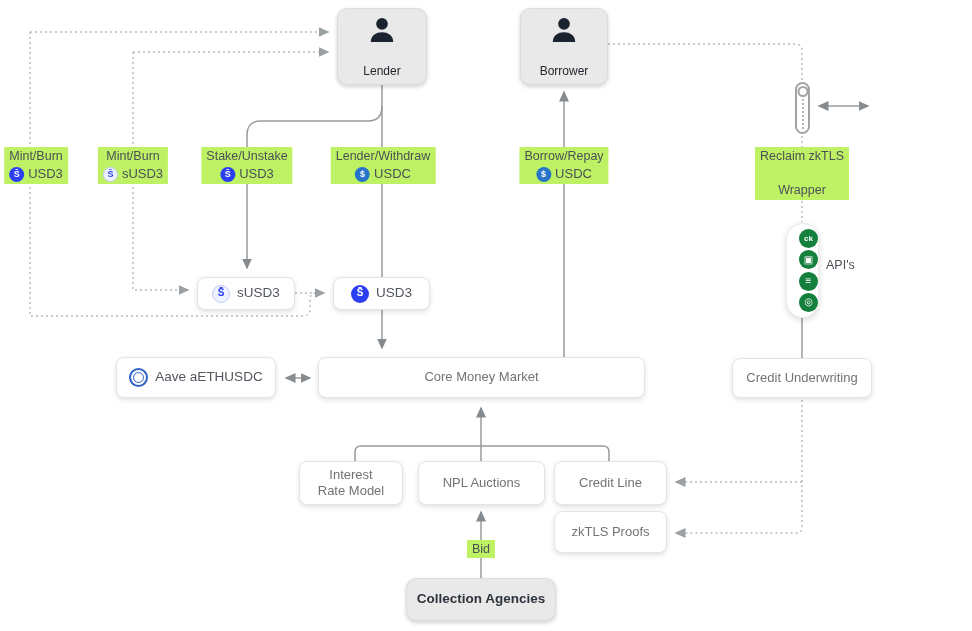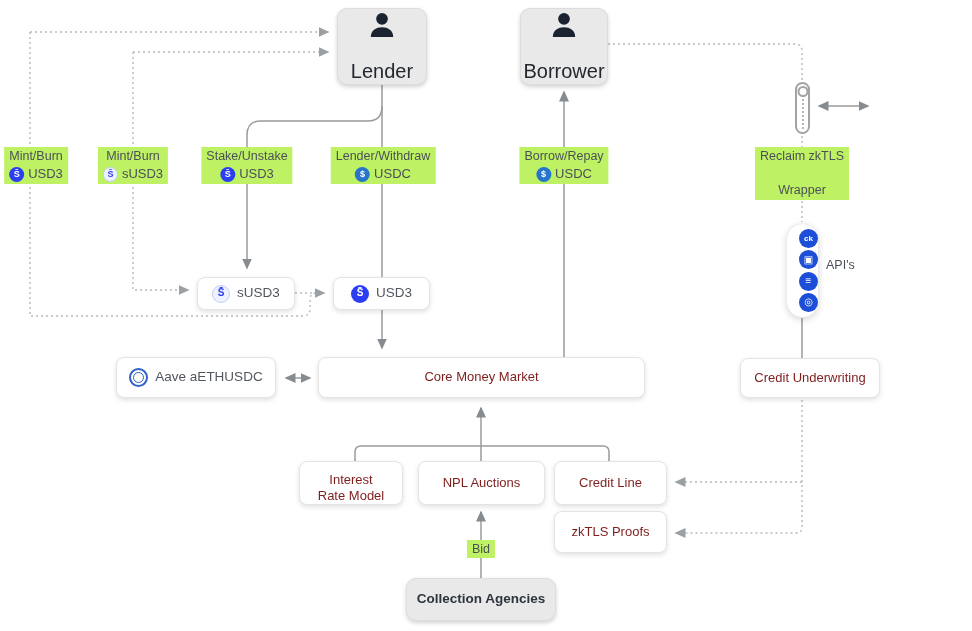--- a/index.html
+++ b/index.html
@@ -2,24 +2,24 @@
 <html><head>
 <meta charset="utf-8">
 <style>
   html,body{margin:0;padding:0;background:#fff;}
   .canvas{position:relative;width:972px;height:631px;background:#fff;overflow:hidden;
           font-family:"Liberation Sans",sans-serif;}
   svg.wires{position:absolute;left:0;top:0;z-index:1;}
 
   
   .node{position:absolute;z-index:2;display:flex;align-items:center;justify-content:center;
-        font-size:13px;color:#7f1d1d;background:#fff;border:1px solid #e4e4e4;border-radius:8px;
+        font-size:13px;color:#737373;background:#fff;border:1px solid #e4e4e4;border-radius:8px;
         box-shadow:0 2px 5px rgba(0,0,0,.12);text-align:center;line-height:1.25;box-sizing:border-box;}
   .node.gray{background:#e9e9e9;border-color:#dddddd;box-shadow:0 2px 4px rgba(0,0,0,.18);}
-  .actor{flex-direction:column;gap:18px;font-size:20px;color:#23272e;border-radius:10px;}
+  .actor{flex-direction:column;gap:18px;font-size:12px;color:#23272e;border-radius:10px;}
   .actor svg{display:block;}
   .token-box{gap:7px;font-size:13.5px;color:#51565e;font-weight:500;}
   .bold-node{font-weight:700;font-size:13.5px;color:#2e343c;border-radius:10px;}
 
   
   .coin{border-radius:50%;display:inline-flex;align-items:center;justify-content:center;
         font-weight:700;box-sizing:border-box;flex:none;}
   .coin.sm{width:15px;height:15px;font-size:9px;}
   .coin.md{width:18px;height:18px;font-size:10px;}
   .coin.usd3{background:#2b3ff2;color:#fff;}
@@ -41,21 +41,21 @@
   .reclaim-pill::before{content:"";position:absolute;left:50%;top:3px;bottom:3px;
                 border-left:2px dotted #b5b5b5;transform:translateX(-50%);}
   .reclaim-pill::after{content:"";position:absolute;top:2px;left:50%;transform:translateX(-50%);
                 width:7px;height:7px;border:2px solid #a3a3a3;border-radius:50%;background:#fff;}
 
   
   .api-pill{position:absolute;left:786px;top:223px;width:33px;height:95px;background:#fff;
             border:1px solid #ececec;border-radius:17px;box-shadow:0 2px 6px rgba(0,0,0,.15);
             display:flex;flex-direction:column;align-items:center;justify-content:space-between;
             padding:5px 0;z-index:3;box-sizing:border-box;}
-  .api-ic{width:19px;height:19px;border-radius:50%;background:#1d4ed8;color:#fff;
+  .api-ic{width:19px;height:19px;border-radius:50%;background:#15803d;color:#fff;
           display:flex;align-items:center;justify-content:center;font-size:8px;font-weight:700;line-height:1;margin-left:12px;}
   .api-ic.sym{font-size:10px;font-weight:400;}
 
   
   .cyl{position:absolute;left:875px;top:72px;width:82px;height:66px;z-index:2;}
   .cyl .body{position:absolute;left:0;right:0;top:8px;bottom:0;background:#a6a6a6;
              border-radius:0 0 41px 41px / 0 0 13px 13px;}
   .cyl .top{position:absolute;left:0;right:0;top:0;height:17px;background:#bdbdbd;border-radius:50%;}
   .cyl .txt{position:absolute;inset:0;padding-top:20px;text-align:center;color:#fff;
             font-size:12px;font-weight:500;line-height:1.2;}
@@ -129,25 +129,25 @@
 
   <div class="node token-box" style="left:110px;top:357px;width:160px;height:41px;margin-left:6px;">
     <span class="aave-icon"></span>
     <span>Aave aETHUSDC</span>
   </div>
 
   <div class="node" style="left:318px;top:357px;width:327px;height:41px;">
     <span>Core Money Market</span>
   </div>
 
-  <div class="node" style="left:732px;top:358px;width:140px;height:40px;margin-left:8px;">
+  <div class="node" style="left:732px;top:358px;width:140px;height:40px;">
     <span>Credit Underwriting</span>
   </div>
 
-  <div class="node" style="left:299px;top:461px;width:104px;height:44px;padding:0 14px;align-items:flex-end;">
+  <div class="node" style="left:299px;top:461px;width:104px;height:44px;padding:0 14px;">
     <span>Interest Rate Model</span>
   </div>
 
   <div class="node" style="left:418px;top:461px;width:127px;height:44px;">
     <span>NPL Auctions</span>
   </div>
 
   <div class="node" style="left:554px;top:461px;width:113px;height:44px;">
     <span>Credit Line</span>
   </div>

